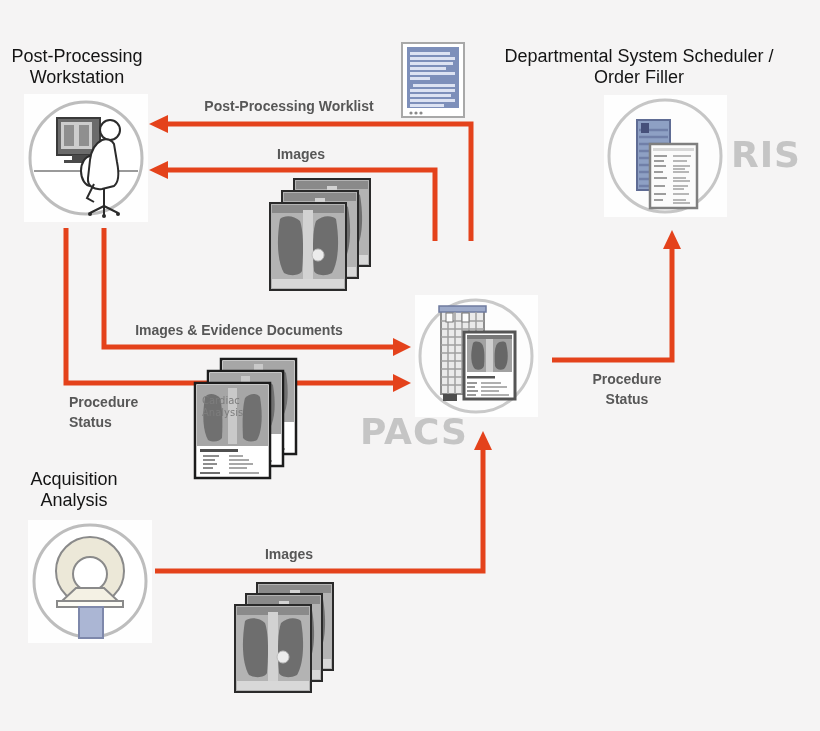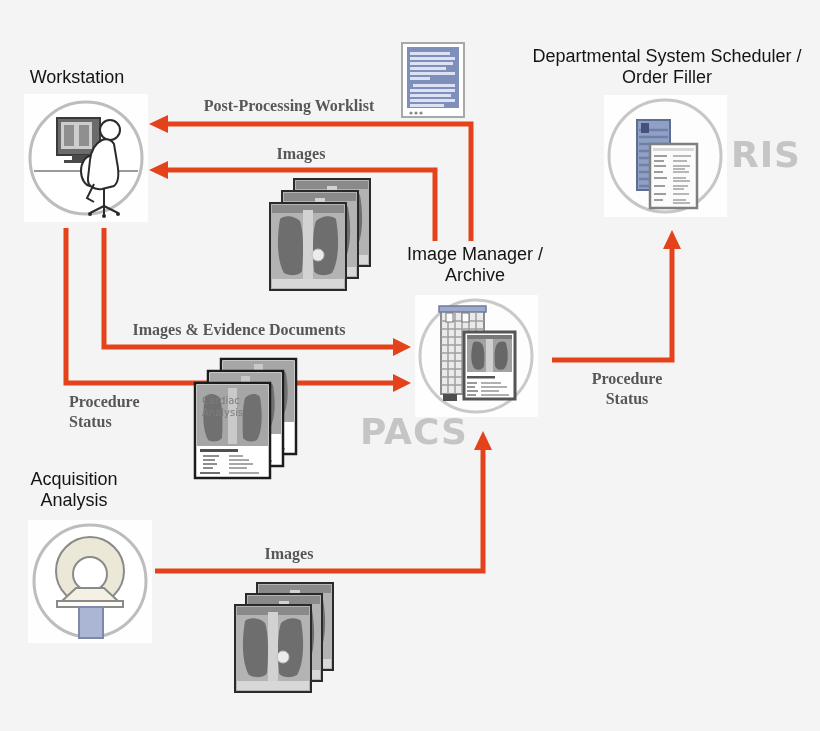--- a/index.html
+++ b/index.html
@@ -10,22 +10,22 @@
   .stage{
     position:relative;width:820px;height:731px;background:var(--bg);
     overflow:hidden;font-family:"Liberation Sans",sans-serif;
   }
   .node-label{
     position:absolute;text-align:center;color:var(--node-label);
     font-size:18px;line-height:21px;z-index:4;
   }
   .flow-label{
     position:absolute;text-align:center;color:var(--flow-label);
-    font-family:Liberation Serif, serif;font-weight:bold;
-    font-size:16px;line-height:20px;z-index:4;
+    font-family:Liberation Sans, sans-serif;font-weight:bold;
+    font-size:14px;line-height:20px;z-index:4;
   }
   .flow-label.left-align{text-align:left;}
   .watermark{
     position:absolute;color:var(--watermark);
     font-family:"DejaVu Sans",sans-serif;font-weight:bold;
     font-size:36px;line-height:36px;letter-spacing:1px;z-index:1;
   }
   svg.icon-box{position:absolute;z-index:2;}
   svg.arrows{position:absolute;left:0;top:0;z-index:3;pointer-events:none;}
   svg.stack{position:absolute;z-index:4;}
@@ -66,33 +66,29 @@
           <rect x="34" y="80" width="24" height="2" fill="#a8a8a8"></rect>
         <rect x="8" y="84" width="10" height="2" fill="#8e8e8e"></rect>
           <rect x="34" y="84" width="18" height="2" fill="#a8a8a8"></rect>
         <rect x="5" y="89" width="20" height="2" fill="#6f6f6f"></rect>
           <rect x="34" y="89" width="30" height="2" fill="#a8a8a8"></rect>
       </g>
     </defs>
   </svg>
 
   <div class="node-label" style="left:4px;top:46px;width:146px;">
-    <br>
+    <span>Post-Processing</span><br>
     <span>Workstation</span>
   </div>
 
-  <div class="node-label" style="left:520px;top:46px;width:294px;">
+  <div class="node-label" style="left:492px;top:46px;width:294px;">
     <span>Departmental System Scheduler /</span><br>
     <span>Order Filler</span>
   </div>
 
-  <div class="node-label" style="left:395px;top:244px;width:160px;">
-    <span>Image Manager /</span><br>
-    <span>Archive</span>
-  </div>
 
   <div class="node-label" style="left:4px;top:469px;width:140px;">
     <span>Acquisition</span><br>
     <span>Analysis</span>
   </div>
 
   <div class="watermark" style="left:360px;top:414px;">PACS</div>
   <div class="watermark" style="left:731px;top:137px;">RIS</div>
 
   <div class="flow-label" style="left:180px;top:96px;width:218px;">Post-Processing Worklist</div>

